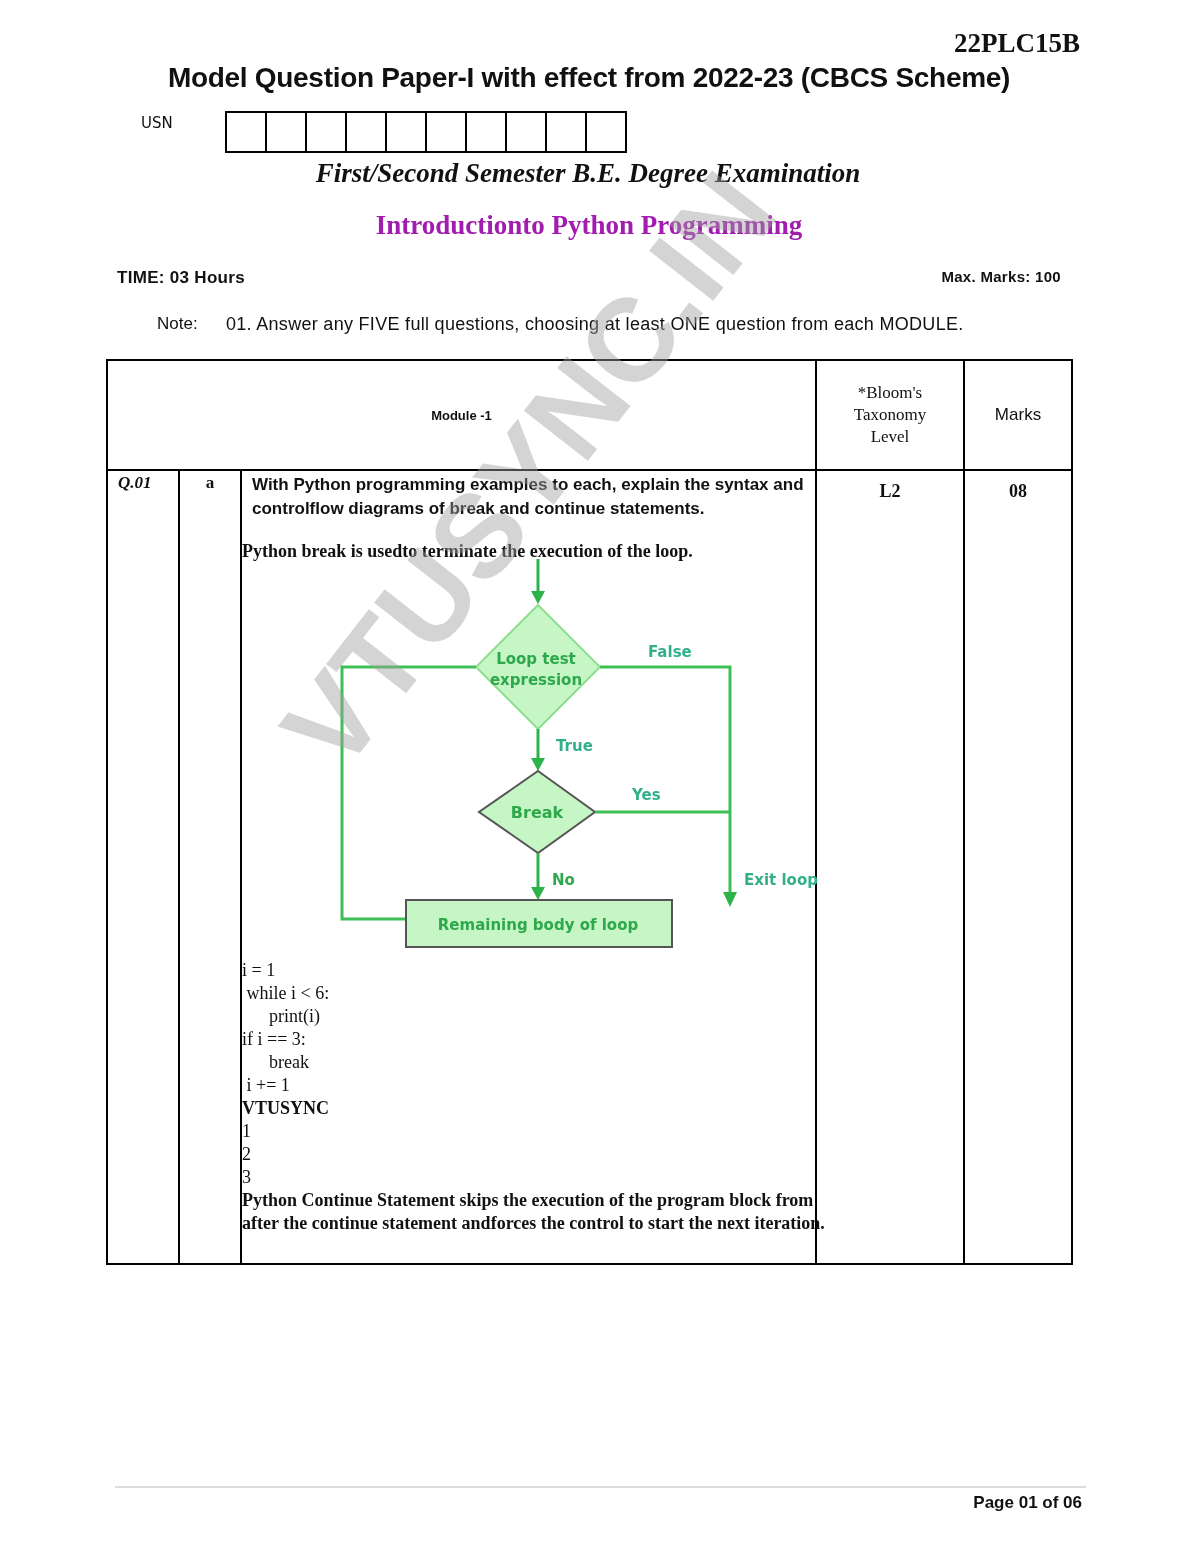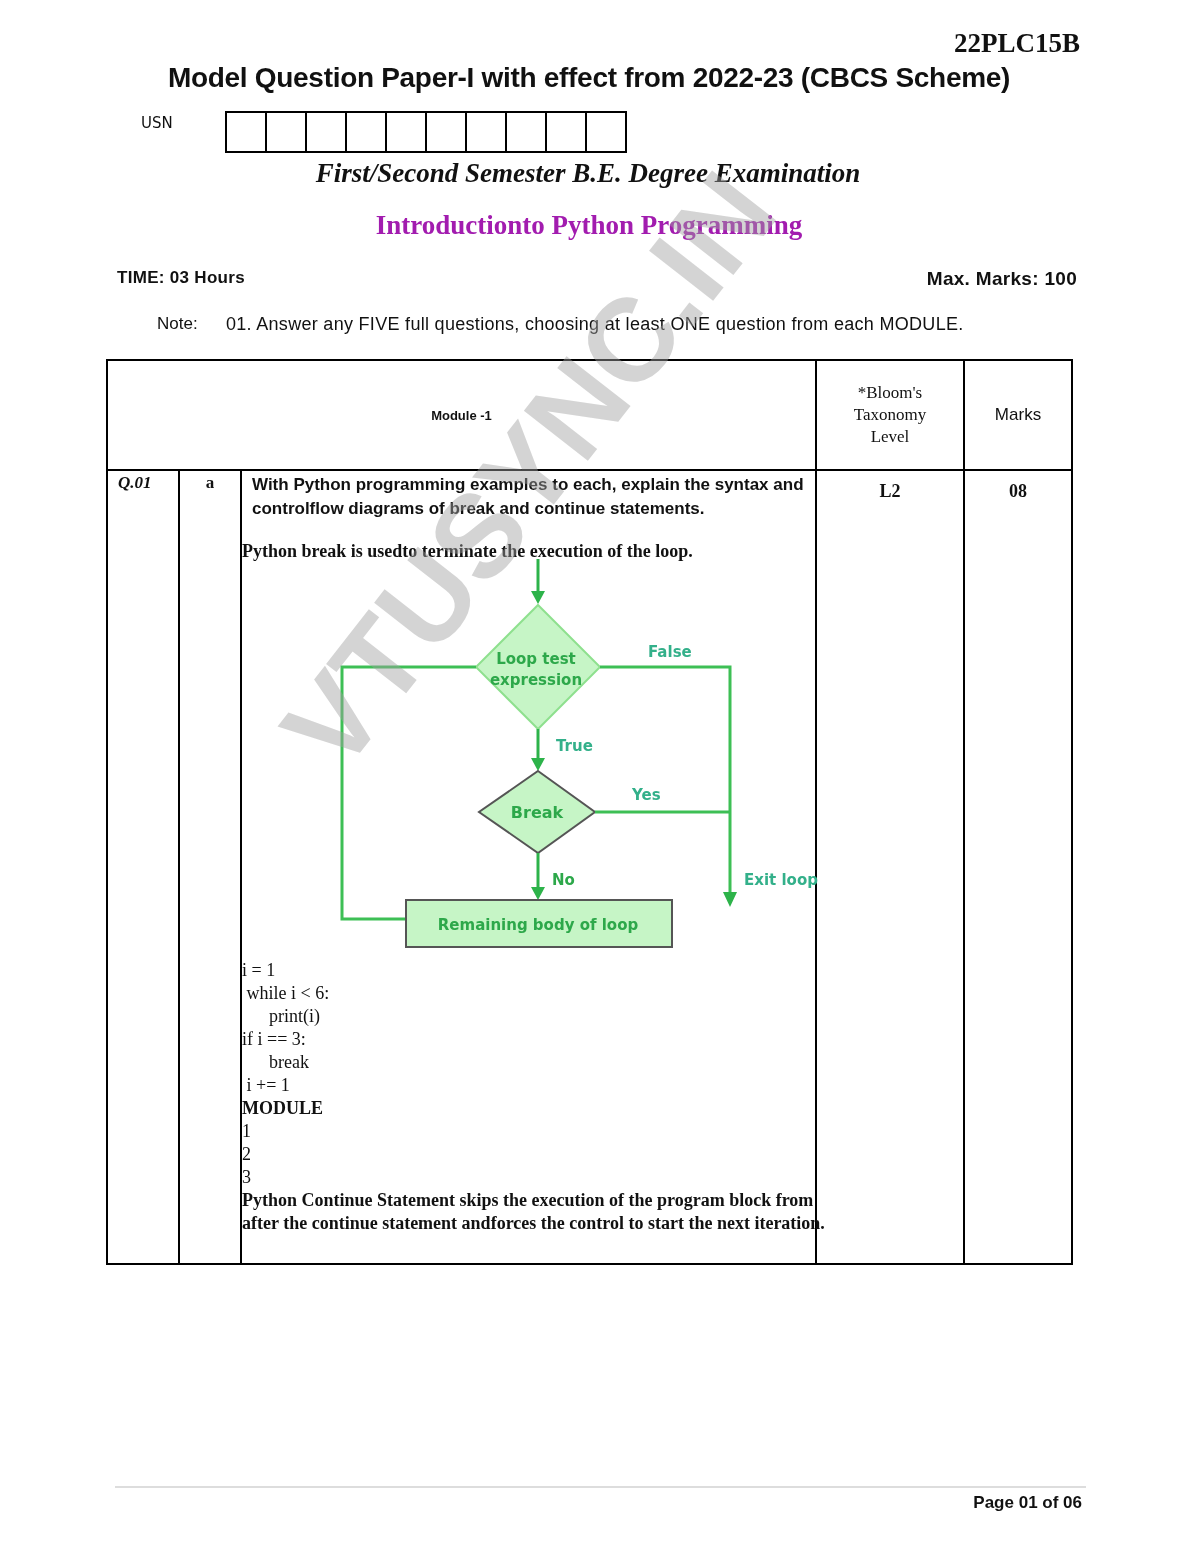--- a/index.html
+++ b/index.html
@@ -7,21 +7,21 @@
   .abs { position:absolute; }
   .code-top { right:120px; top:28px; font-size:27px; font-weight:bold; }
   .title { left:0; width:1178px; top:62px; text-align:center; font-size:28px; font-weight:bold; font-family:"Liberation Sans Narrow","Liberation Sans",sans-serif; letter-spacing:-0.3px; }
   .usn-label { left:141px; top:114px; font-family:"DejaVu Sans",sans-serif; font-size:15px; }
   .usn-boxes { left:225px; top:111px; display:flex; border:2px solid #000; }
   .usn-box { width:38px; height:38px; border-right:2px solid #000; }
   .usn-box:last-child { border-right:none; }
   .sub1 { left:0; width:1176px; top:158px; text-align:center; font-size:27px; font-weight:bold;font-style:italic; }
   .sub2 { left:0; width:1178px; top:210px; text-align:center; font-size:27px; font-weight:bold; color:#a21caf; }
   .time { left:117px; top:268px; font-size:17px; font-weight:bold; font-family:"Liberation Sans",sans-serif; letter-spacing:0.3px; }
-  .marks { right:123px; top:268px; font-size:19px; font-weight:bold; font-family:"Liberation Sans",sans-serif; letter-spacing:0.3px; }
+  .marks { right:139px; top:268px; font-size:15px; font-weight:bold; font-family:"Liberation Sans",sans-serif; letter-spacing:0.3px; }
   .note-label { left:157px; top:314px; font-size:17px; font-family:"Liberation Sans",sans-serif; }
   .note-text { left:226px; top:314px; font-size:18px; font-family:"Liberation Sans",sans-serif; letter-spacing:0.3px; }
   table.qt { position:absolute; left:106px; top:359px; width:967px; border-collapse:collapse; }
   table.qt td { border:2px solid #000; vertical-align:top; padding:16px; }
   .hdr-module { height:76px; text-align:center; vertical-align:middle !important; font-size:13px; font-weight:bold; font-family:"Liberation Sans",sans-serif; }
   .hdr-bloom { text-align:center; vertical-align:middle !important; font-size:17px; line-height:22px; font-family:"Liberation Serif",serif; }
   .hdr-marks { text-align:center; vertical-align:middle !important; font-size:17px; font-family:"Liberation Sans",sans-serif; }
   .qno { font-size:17px; font-weight:bold; padding:2px 0 0 10px !important;font-style:italic; }
   .qsub { font-size:17px; font-weight:bold; text-align:center; padding-top:2px !important; }
   .body-cell { height:760px; position:relative; }
@@ -127,21 +127,21 @@
         <text x="200" y="371" text-anchor="middle" font-family="DejaVu Sans, sans-serif" font-size="15" font-weight="bold" fill="#2da84a"><tspan>Remaining body of loop</tspan></text>
       </svg>
 
       <div class="code">
         <div>i = 1</div>
         <div> while i &lt; 6:</div>
         <div>      print(i)</div>
         <div>if i == 3:</div>
         <div>      break</div>
         <div> i += 1</div>
-        <div class="bold">MODULE</div>
+        <div class="bold">VTUSYNC</div>
         <div>1</div>
         <div>2</div>
         <div>3</div>
         <div class="bold">Python Continue Statement skips the execution of the program block from</div>
         <div class="bold">after the continue statement andforces the control to start the next iteration.</div>
       </div>
     </td>
     <td class="level">L2</td>
     <td class="mk">08</td>
   </tr>

